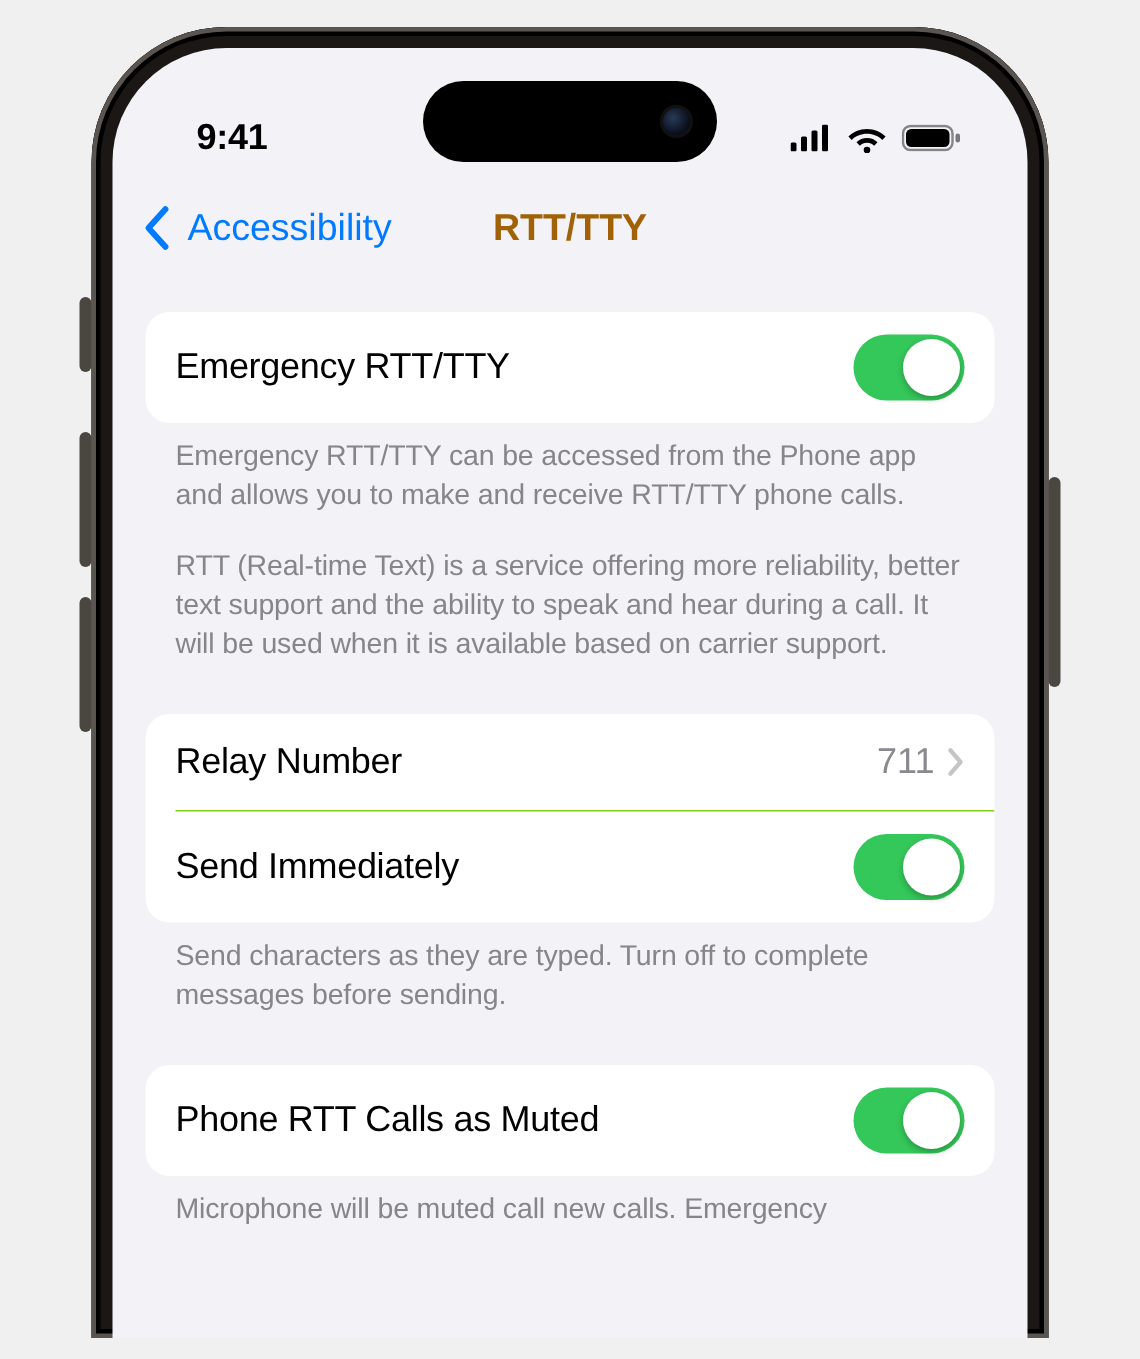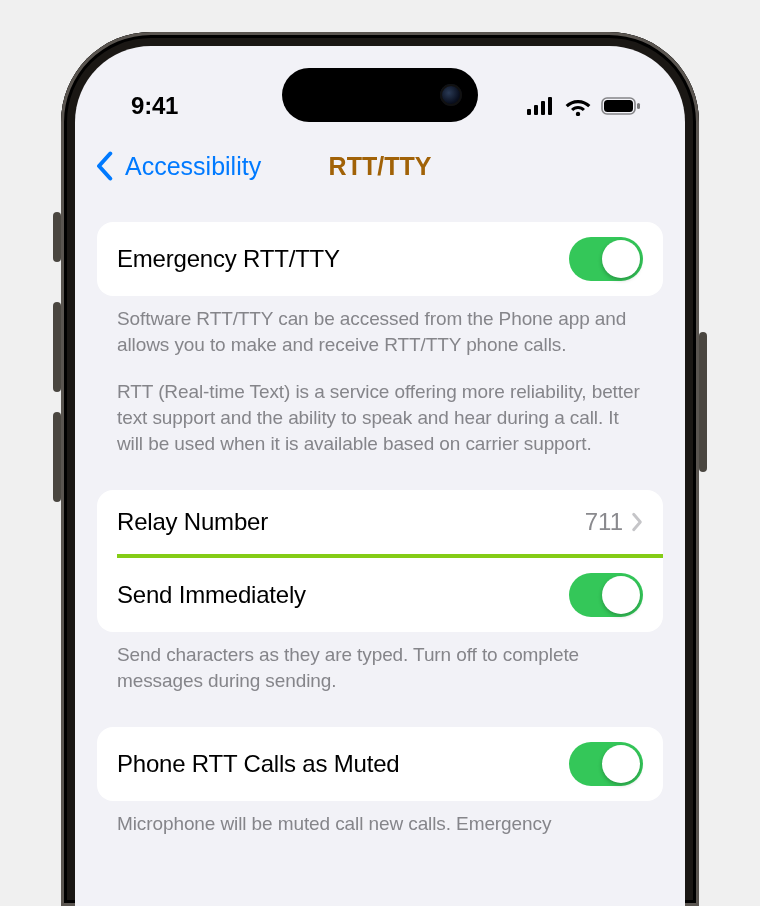--- a/index.html
+++ b/index.html
@@ -7,21 +7,21 @@
   body {
     background: #f0f0f0;
     font-family: -apple-system, "SF Pro Text", "Helvetica Neue", Helvetica, Arial, sans-serif;
     display: flex;
     align-items: flex-start;
     justify-content: center;
     overflow: hidden;
     border-radius: 40px;
   }
   .phone-frame {
-    margin-top: 32px;
+    margin-top: 18px;
     width: 638px;
     background: #1a1714;
     border-radius: 90px 90px 0 0;
     padding: 14px 14px 0 14px;
     box-shadow: inset 0 0 0 3px #5a5550, inset 0 0 0 6px #000;
     position: relative;
   }
   .side-btn {
     position: absolute;
     background: #4a4640;
@@ -105,21 +105,21 @@
     border-radius: 16px;
     overflow: hidden;
   }
   .row {
     display: flex;
     align-items: center;
     justify-content: space-between;
     padding: 15px 20px;
     min-height: 64px;
   }
-  .row + .row { border-top: 4px solid #84cc16; margin-left: 20px; padding-left: 0; }
+  .row + .row { border-top: 1px solid #84cc16; margin-left: 20px; padding-left: 0; }
   .row-label { font-size: 24px; color: #000; letter-spacing: -0.2px;}
   .row-right { display: flex; align-items: center; gap: 8px; }
   .row-value { font-size: 24px; color: #8a8a8e; }
   .chevron { color: #c5c5c8; }
 
   .toggle {
     width: 74px; height: 44px; border-radius: 22px;
     background: #34c759; position: relative; flex-shrink: 0;
   }
   .toggle .knob {
@@ -189,21 +189,21 @@
 
       <div class="group">
         <div class="row">
           <span class="row-label">Emergency RTT/TTY</span>
           <div class="toggle">
               <div class="knob"></div>
             </div>
         </div>
       </div>
       <div class="footer-text">
-        <p>Software RTT/TTY can be accessed from the Phone app and allows you to make and receive RTT/TTY phone calls.</p>
+        <p>Emergency RTT/TTY can be accessed from the Phone app and allows you to make and receive RTT/TTY phone calls.</p>
         <p>RTT (Real-time Text) is a service offering more reliability, better text support and the ability to speak and hear during a call. It will be used when it is available based on carrier support.</p>
       </div>
 
       <div class="gap"></div>
 
       <div class="group">
         <div class="row">
           <span class="row-label">Relay Number</span>
           <div class="row-right">
             <span class="row-value">711</span>
@@ -213,21 +213,21 @@
           </div>
         </div>
         <div class="row">
           <span class="row-label">Send Immediately</span>
           <div class="toggle">
               <div class="knob"></div>
             </div>
         </div>
       </div>
       <div class="footer-text">
-        <p>Send characters as they are typed. Turn off to complete messages during sending.</p>
+        <p>Send characters as they are typed. Turn off to complete messages before sending.</p>
       </div>
 
       <div class="gap"></div>
 
       <div class="group">
         <div class="row">
           <span class="row-label">Phone RTT Calls as Muted</span>
           <div class="toggle">
               <div class="knob"></div>
             </div>

